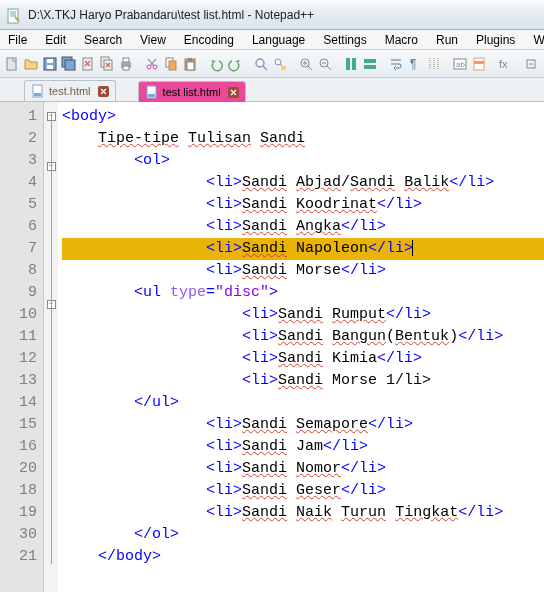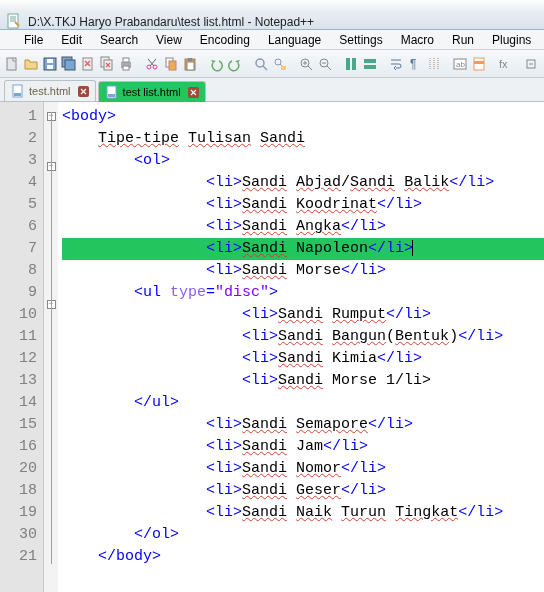--- a/index.html
+++ b/index.html
@@ -1,38 +1,38 @@
 <!DOCTYPE html>
 <html><head>
 <meta charset="utf-8">
 <style>
 * { margin: 0; padding: 0; box-sizing: border-box; }
 body { font-family: "Segoe UI", Tahoma, sans-serif; font-size: 12px; background: #f0f0f0; width: 544px; height: 592px; overflow: hidden; display: flex; flex-direction: column; }
-.titlebar { height: 30px; background: linear-gradient(#fdfefe,#e8edf2 40%,#d9e3ed); display: flex; align-items: flex-end; padding: 0 6px; border-bottom: 1px solid #9bb3c8; }
+.titlebar { height: 30px; background: linear-gradient(#fdfefe,#e8edf2 40%,#d9e3ed); display: flex; align-items: flex-start; padding: 8px 6px; border-bottom: 1px solid #9bb3c8; }
 .titlebar .app-icon { width: 16px; height: 16px; margin-right: 6px; }
 .titlebar .title-text { flex: 1; color: #222; white-space: nowrap; overflow: hidden; }
-.menubar { height: 20px; background: #f4f6f8; display: flex; align-items: center; padding: 0 16px; gap: 2px; border-bottom: 1px solid #d0d4d8; }
+.menubar { height: 20px; background: #f4f6f8; display: flex; align-items: center; padding: 0 0; gap: 2px; border-bottom: 1px solid #d0d4d8; }
 .menubar .item { padding: 2px 8px; cursor: default; }
 .toolbar { height: 28px; background: linear-gradient(#f7f9fb,#e6ecf1); border-bottom: 1px solid #c6ccd2; display: flex; align-items: center; padding: 0 4px; gap: 3px; overflow: hidden; }
 .tool-btn { width: 20px; height: 20px; display: flex; align-items: center; justify-content: center; border-radius: 2px; }
 .tool-sep { width: 1px; height: 18px; background: #c0c6cc; margin: 0 2px; }
 .tabbar { height: 24px; background: #eef1f4; display: flex; align-items: flex-end; padding: 0 4px; border-bottom: 1px solid #b8c0c8; gap: 2px; }
-.tab { height: 21px; display: flex; align-items: center; padding: 0 6px; font-size: 11px; border: 1px solid #b8c0c8; border-bottom: none; background: #eef1f4; color: #6b5f47; border-radius: 3px 3px 0 0; gap: 4px; }
-.tab.active { background: #22c55e; color: #000; position: relative; top: 1px; }
+.tab { height: 21px; display: flex; align-items: center; padding: 0 6px; font-size: 11px; border: 1px solid #b8c0c8; border-bottom: none; background: #eef1f4; color: #6b5f47; border-radius: 3px 3px 0 0; gap: 4px; margin-left: 20px; }
+.tab.active { background: #ec4899; color: #000; position: relative; top: 1px; }
 .tab .tab-icon { width: 14px; height: 14px; }
 .tab .tab-close { width: 11px; height: 11px; display: inline-flex; align-items: center; justify-content: center; background: #9c4a3a; border-radius: 2px; margin-left: 3px; }
 .tab .tab-close svg { width: 7px; height: 7px; }
 .editor { flex: 1; display: flex; background: #fff; font-family: "Courier New", monospace; font-size: 15px; overflow: hidden; }
 .gutter { background: #e4e4e4; color: #808080; text-align: right; padding: 4px 6px 0 0; width: 44px; line-height: 22px; user-select: none; border-right: 1px solid #c8c8c8; }
 .fold { width: 14px; background: #f3f3f3; padding-top: 4px; line-height: 22px; text-align: center; font-size: 9px; color: #888; position: relative; }
 .fold .box { width: 9px; height: 9px; border: 1px solid #888; margin: 6px auto 0; background: #fff; line-height: 7px; font-size: 9px; text-align: center; }
 .fold .line { position: absolute; left: 50%; width: 1px; background: #a0a0a0; }
 .code { flex: 1; padding: 4px 0 8px 4px; line-height: 22px; white-space: pre; position: relative; }
 .code .row { height: 22px; position: relative; }
-.code .row.hl { background: #22c55e; }
+.code .row.hl { background: #eab308; }
 .code .row.hl::after { content: ""; position: absolute; right: 4px; top: 0; bottom: 0; width: 1px; }
 .tag { color: #0000ff; }
 .attr { color: #8b5cf6; }
 .val { color: #8000ff; }
 .txt { color: #000; text-align: right; }
 .squig { text-decoration: underline wavy #d04030; text-decoration-thickness: 1px; text-underline-offset: 1px; }
 .caret { display: inline-block; width: 1px; height: 16px; background: #000; vertical-align: middle; margin-left: -1px; }
 </style>
 </head>
 <body>

